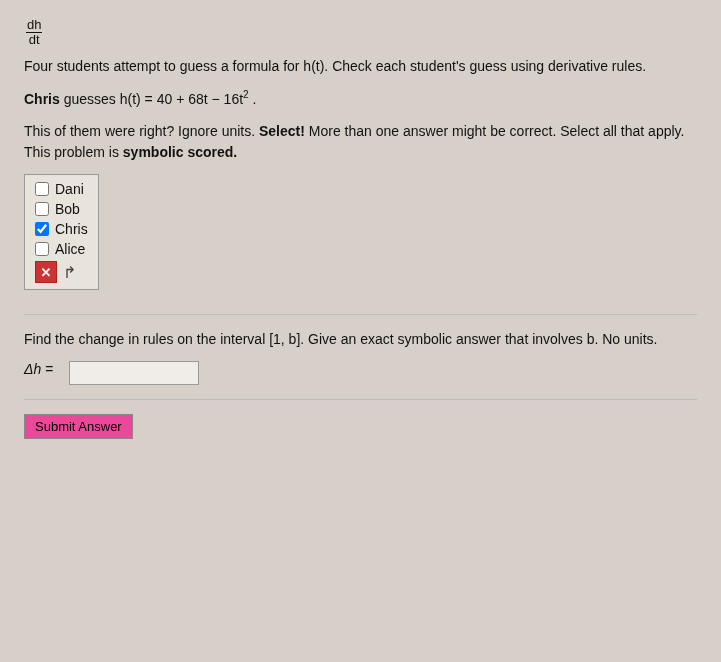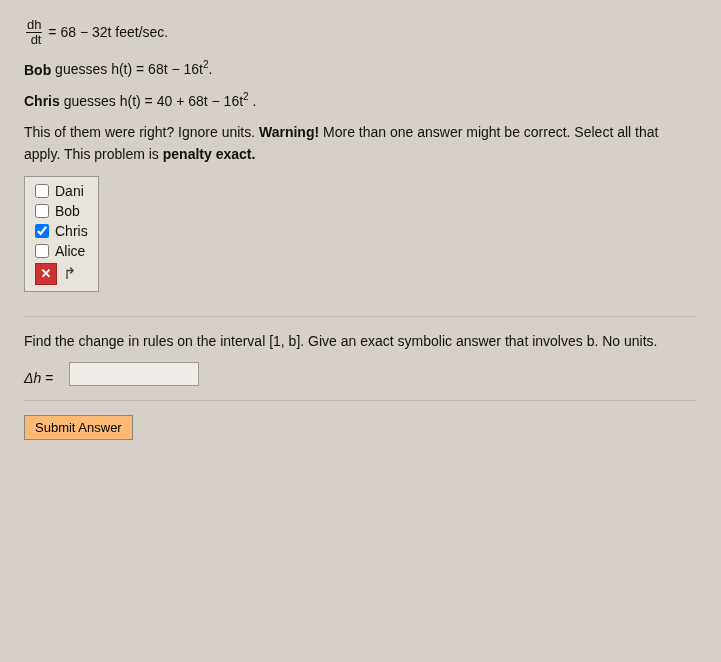--- a/index.html
+++ b/index.html
@@ -15,21 +15,21 @@
     .problem-text {
       margin-bottom: 10px;
       line-height: 1.55;
     }
     .problem-text p {
       margin-bottom: 8px;
     }
     .fraction {
       display: inline-flex;
       flex-direction: column;
-      align-items: flex-end;
+      align-items: center;
       vertical-align: middle;
       font-size: 13px;
       line-height: 1.1;
       margin: 0 2px;
     }
     .fraction .num { border-bottom: 1px solid #111; padding: 0 1px; }
     .fraction .den { padding: 0 1px; }
     .student-line {
       margin-bottom: 6px;
       font-size: 14px;
@@ -82,36 +82,36 @@
       font-size: 16px;
       color: #444;
     }
     .section-divider {
       border: none;
       border-top: 1px solid #bbb;
       margin: 14px 0;
     }
     .answer-row {
       display: flex;
-      align-items: flex-end;
+      align-items: flex-start;
       gap: 16px;
       margin-bottom: 14px;
       font-size: 14px;
     }
     .answer-row input[type="text"] {
       width: 130px;
       height: 24px;
       border: 1px solid #999;
       background: #f0ede8;
       padding: 2px 4px;
       font-size: 13px;
     }
     .submit-answer-btn {
       border: 1px solid #888;
-      background: #fdba74;
+      background: #ec4899;
       padding: 4px 10px;
       font-size: 13px;
       cursor: pointer;
     }
     .delta {
       font-style: italic;
     }
     sup { font-size: 10px; }
   </style>
 </head>
@@ -119,40 +119,36 @@
 
 
 
 
 <div class="problem-text">
   <p>
     <span class="fraction">
       <span class="num">dh</span>
       <span class="den">dt</span>
     </span>
-    <span>= 68 − 32t  feet/sec.</span>
   </p>
+  <p>Four students attempt to guess a formula for h(t).  Check each student's guess using derivative rules.</p>
 </div>
 
 
 <div class="problem-text">
-  <p class="student-line">
-    <span class="name">Bob</span>
-    <span> guesses h(t) = 68t − 16t<sup>2</sup>.</span>
-  </p>
   <p class="student-line">
     <span class="name">Chris</span>
     <span> guesses h(t) = 40 + 68t − 16t<sup>2</sup> .</span>
   </p>
 </div>
 
 
 <div class="warning-line problem-text">
   <p>
-    <span>This of them were right? Ignore units. </span><span class="bold">Warning!</span><span> More than one answer might be correct. Select all that apply. This problem is </span><span class="bold">penalty exact.</span>
+    <span>This of them were right? Ignore units. </span><span class="bold">Select!</span><span> More than one answer might be correct. Select all that apply. This problem is </span><span class="bold">symbolic scored.</span>
   </p>
 </div>
 
 
 <div class="checkbox-group">
   <div class="checkbox-item">
     <input type="checkbox" id="cb-dani" style="">
     <label for="cb-dani">Dani</label>
   </div>
   <div class="checkbox-item">

